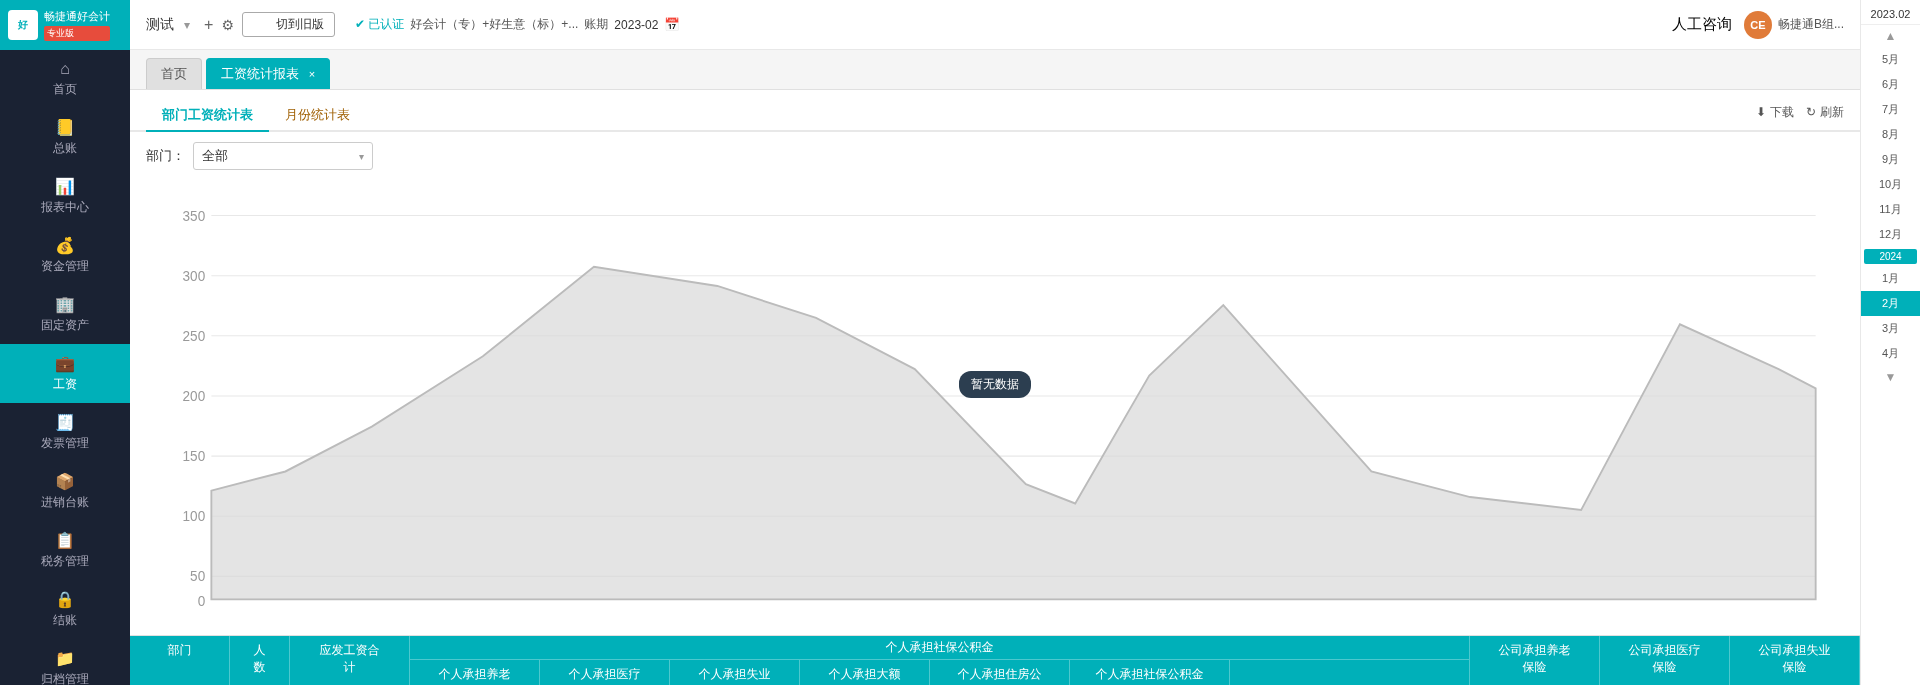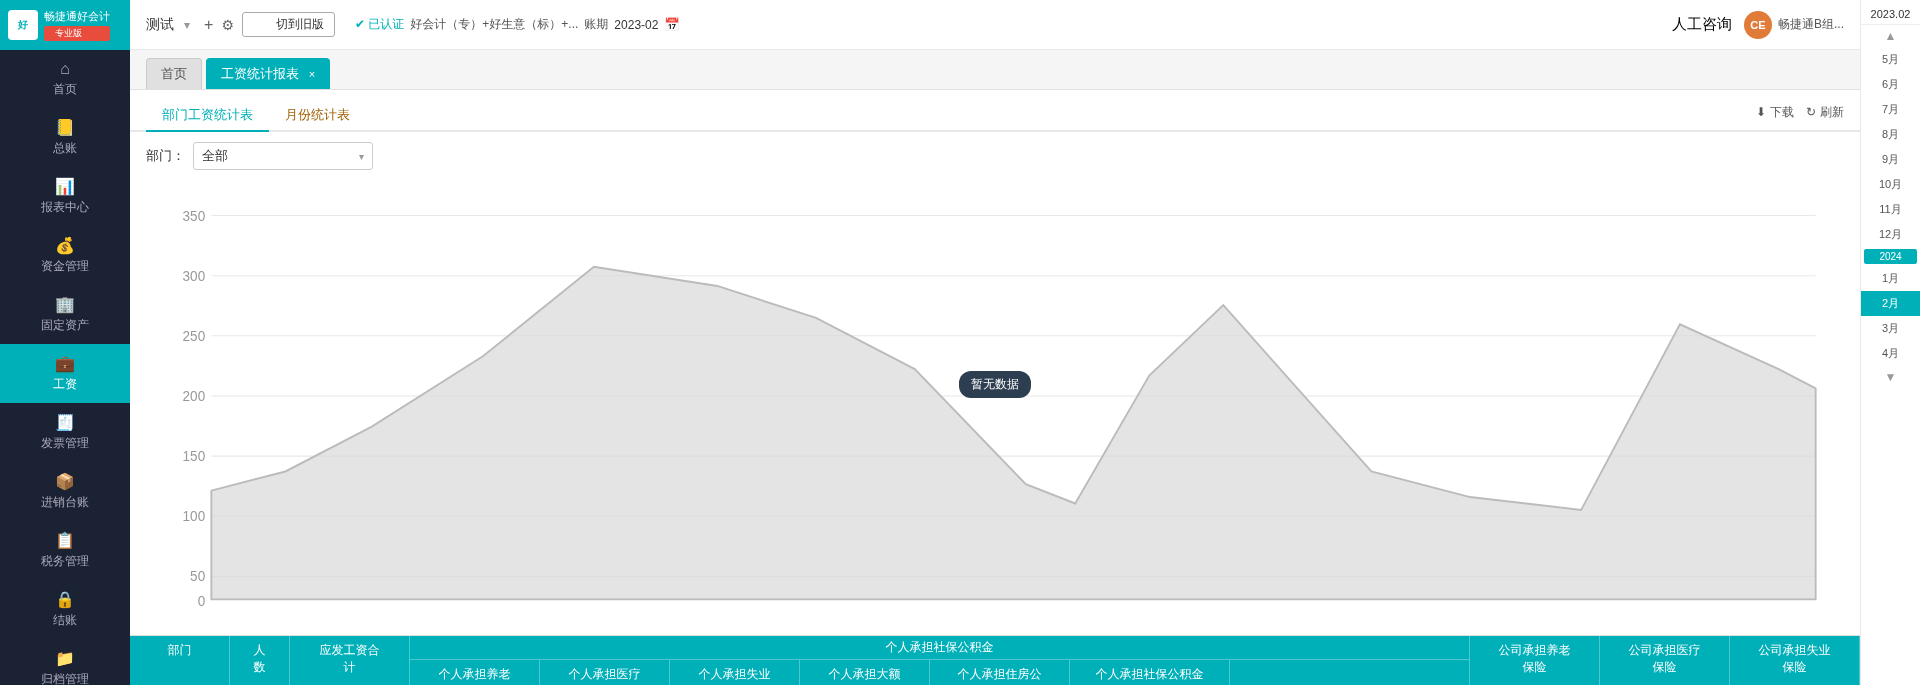--- a/index.html
+++ b/index.html
@@ -36,21 +36,21 @@
       justify-content: center;
       color: #00b0b9;
       font-size: 10px;
       font-weight: bold;
     }
     .sidebar-logo-text { font-size: 11px; line-height: 1.3; }
     .sidebar-logo-badge {
       background: #e74c3c;
       color: white;
       font-size: 9px;
-      padding: 1px 11px;
+      padding: 1px 3px;
       border-radius: 2px;
       margin-top: 2px;
     }
     .sidebar-item {
       display: flex;
       flex-direction: column;
       align-items: center;
       justify-content: center;
       padding: 10px 0;
       cursor: pointer;
@@ -173,21 +173,21 @@
       padding: 6px 16px;
       font-size: 13px;
       cursor: pointer;
       color: #a16207;
       border-bottom: 2px solid transparent;
       margin-bottom: -2px;
     }
     .sub-tab.active {
       color: #00b0b9;
       border-bottom-color: #00b0b9;
-      font-weight: 400;
+      font-weight: 700;
     }
     .sub-tab-actions {
       margin-left: auto;
       display: flex;
       align-items: center;
       gap: 12px;
       padding-bottom: 6px;
       font-size: 12px;
       color: #555;
     }

